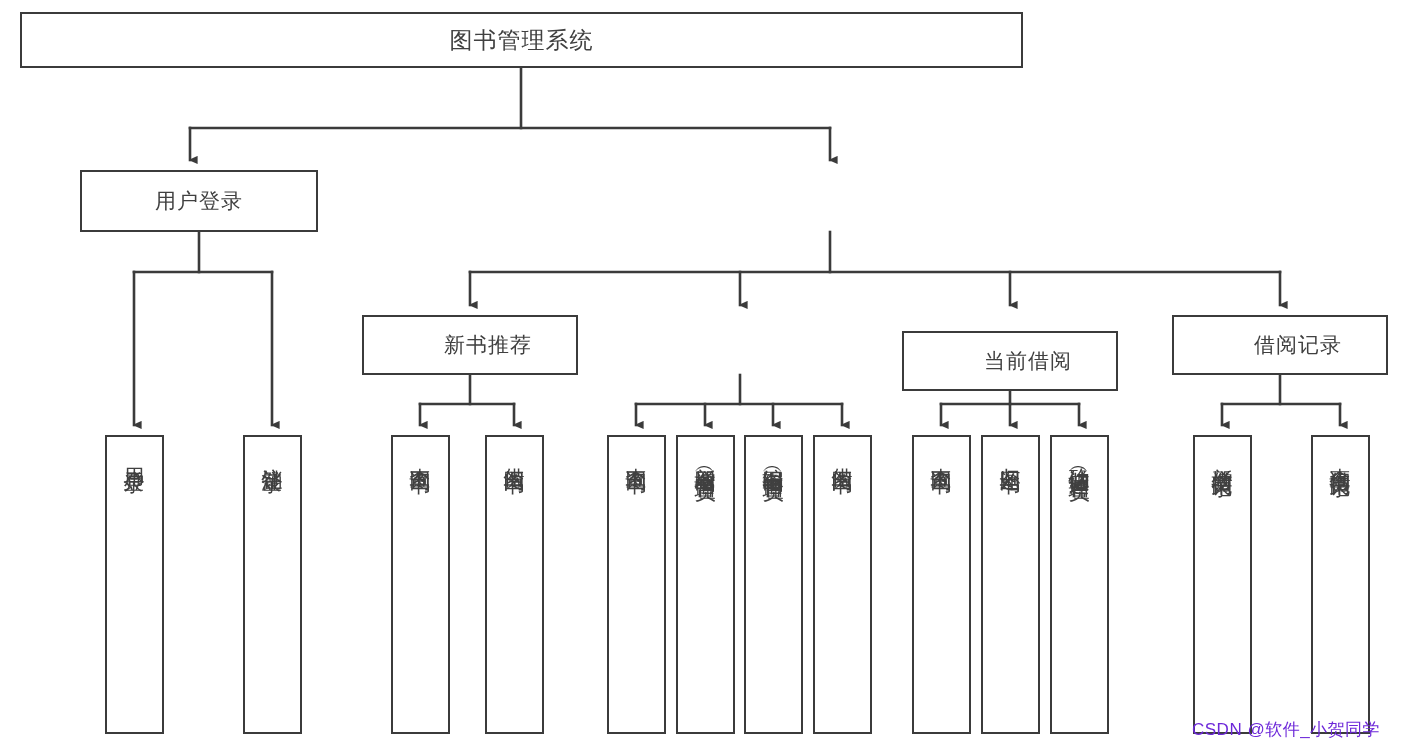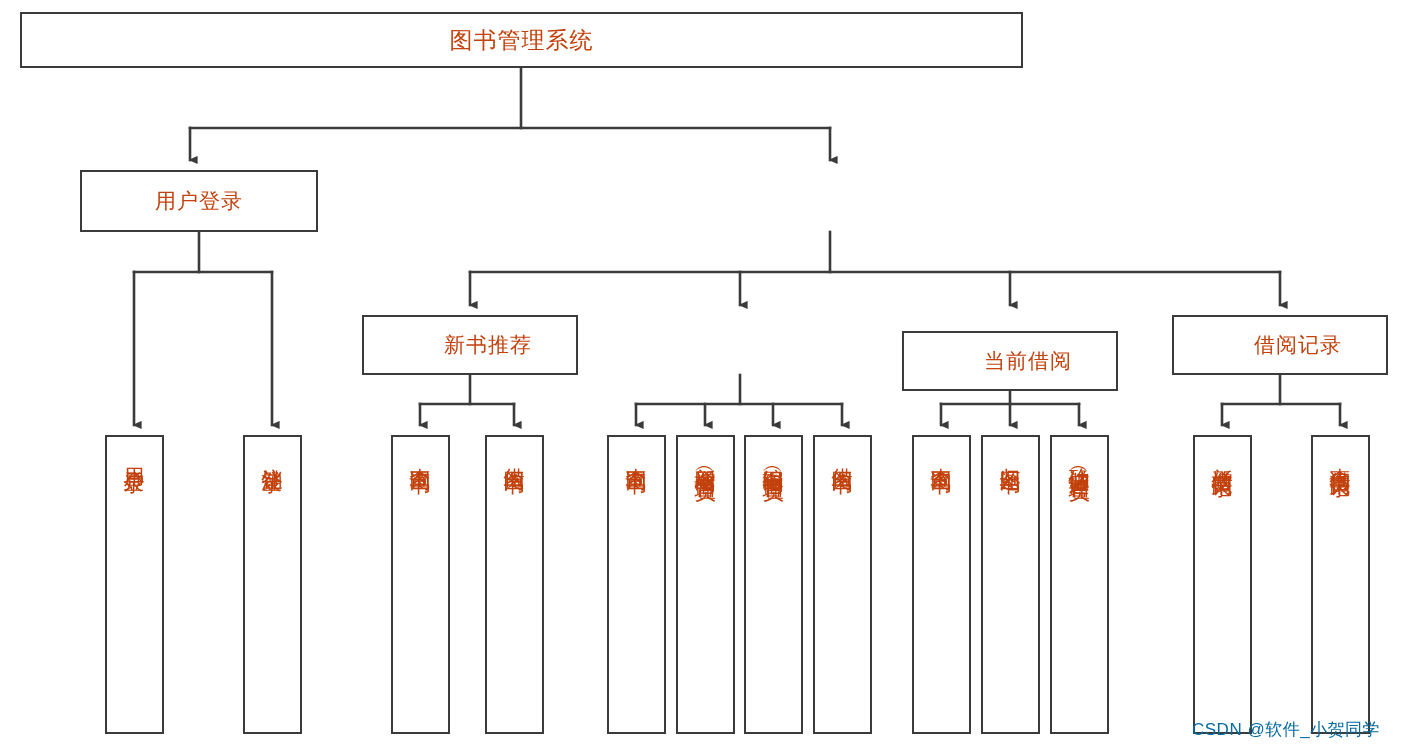--- a/index.html
+++ b/index.html
@@ -29,21 +29,21 @@
   }
   .node {
     position: absolute;
     box-sizing: border-box;
     background: #ffffff;
     border: 2.5px solid #3b3b3b;
     display: flex;
     align-items: center;
     justify-content: center;
     text-align: left;
-    color: #c2410c;
+    color: #404040;
     z-index: 2;
   }
   .node-root {
     font-size: 23px;
     letter-spacing: 1px;
   }
   .node-level2 {
     font-size: 21px;
     letter-spacing: 1px;
   }
@@ -63,21 +63,21 @@
     line-height: 1.1;
   }
   .node-leaf .leaf-text {
     display: block;
     white-space: nowrap;
   }
   .watermark {
     position: absolute;
     z-index: 5;
     font-size: 17px;
-    color: #0369a1;
+    color: #6d28d9;
     white-space: nowrap;
     letter-spacing: 0.5px;
   }
 </style>
 </head>
 <body>
 
 <div id="diagram-root">
 
   <svg id="connector-layer" viewBox="0 0 1405 747" xmlns="http://www.w3.org/2000/svg">

